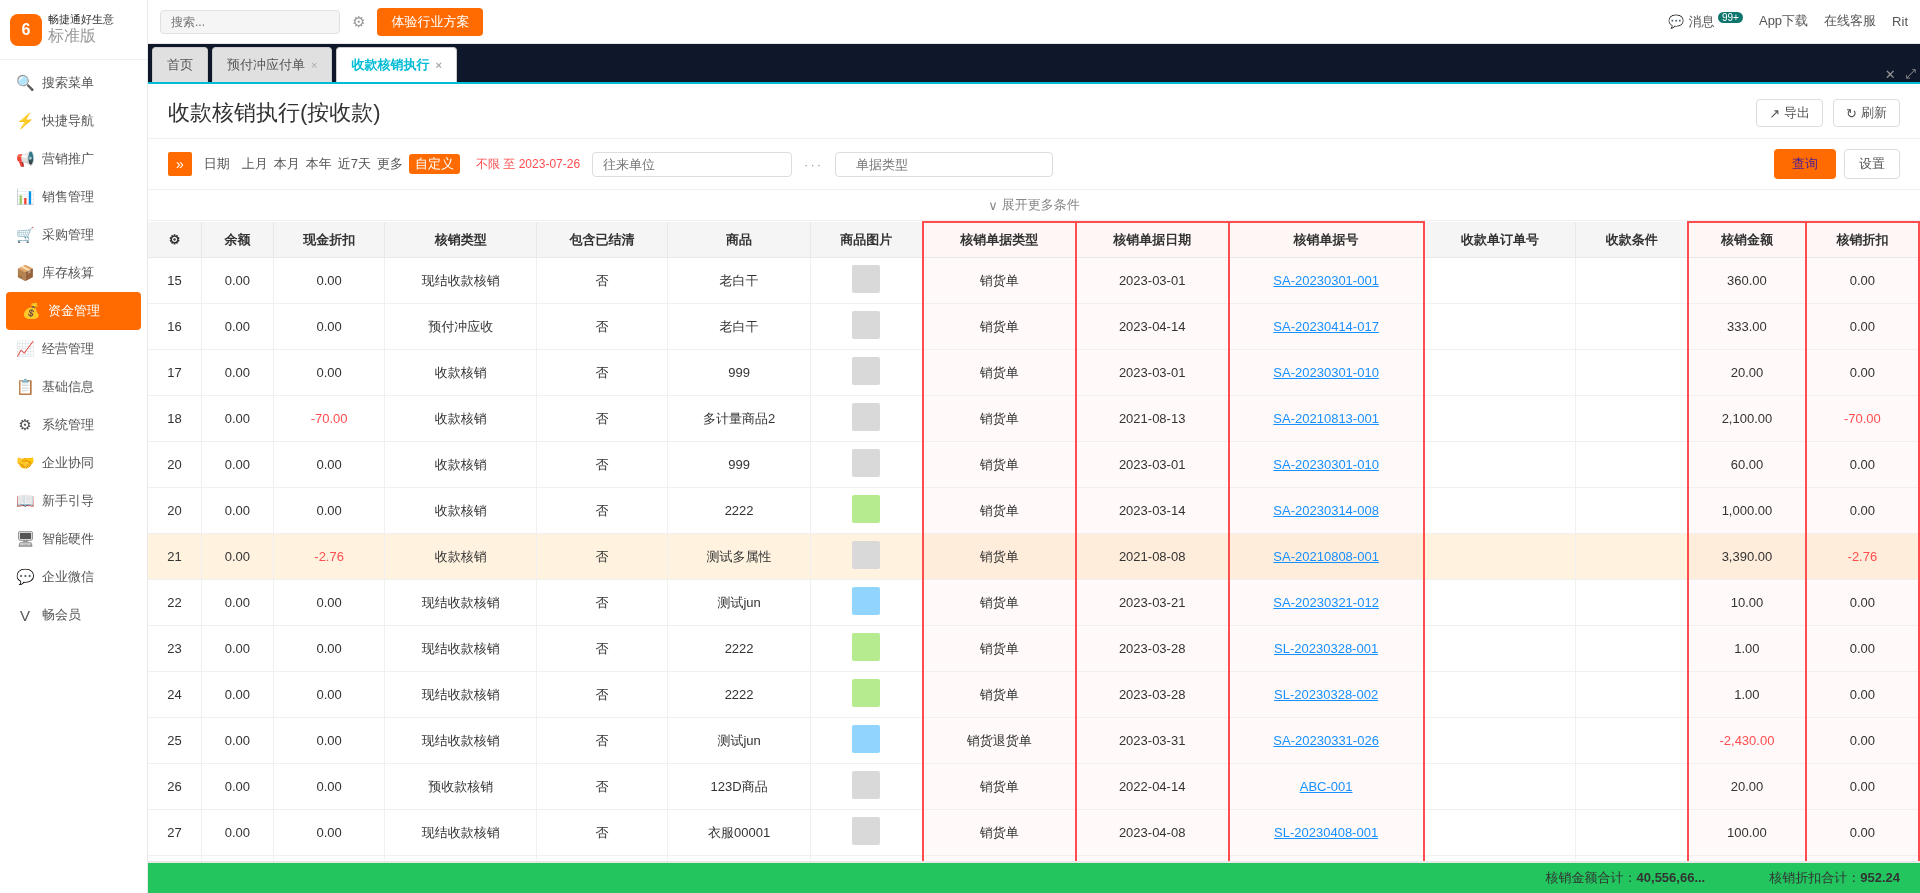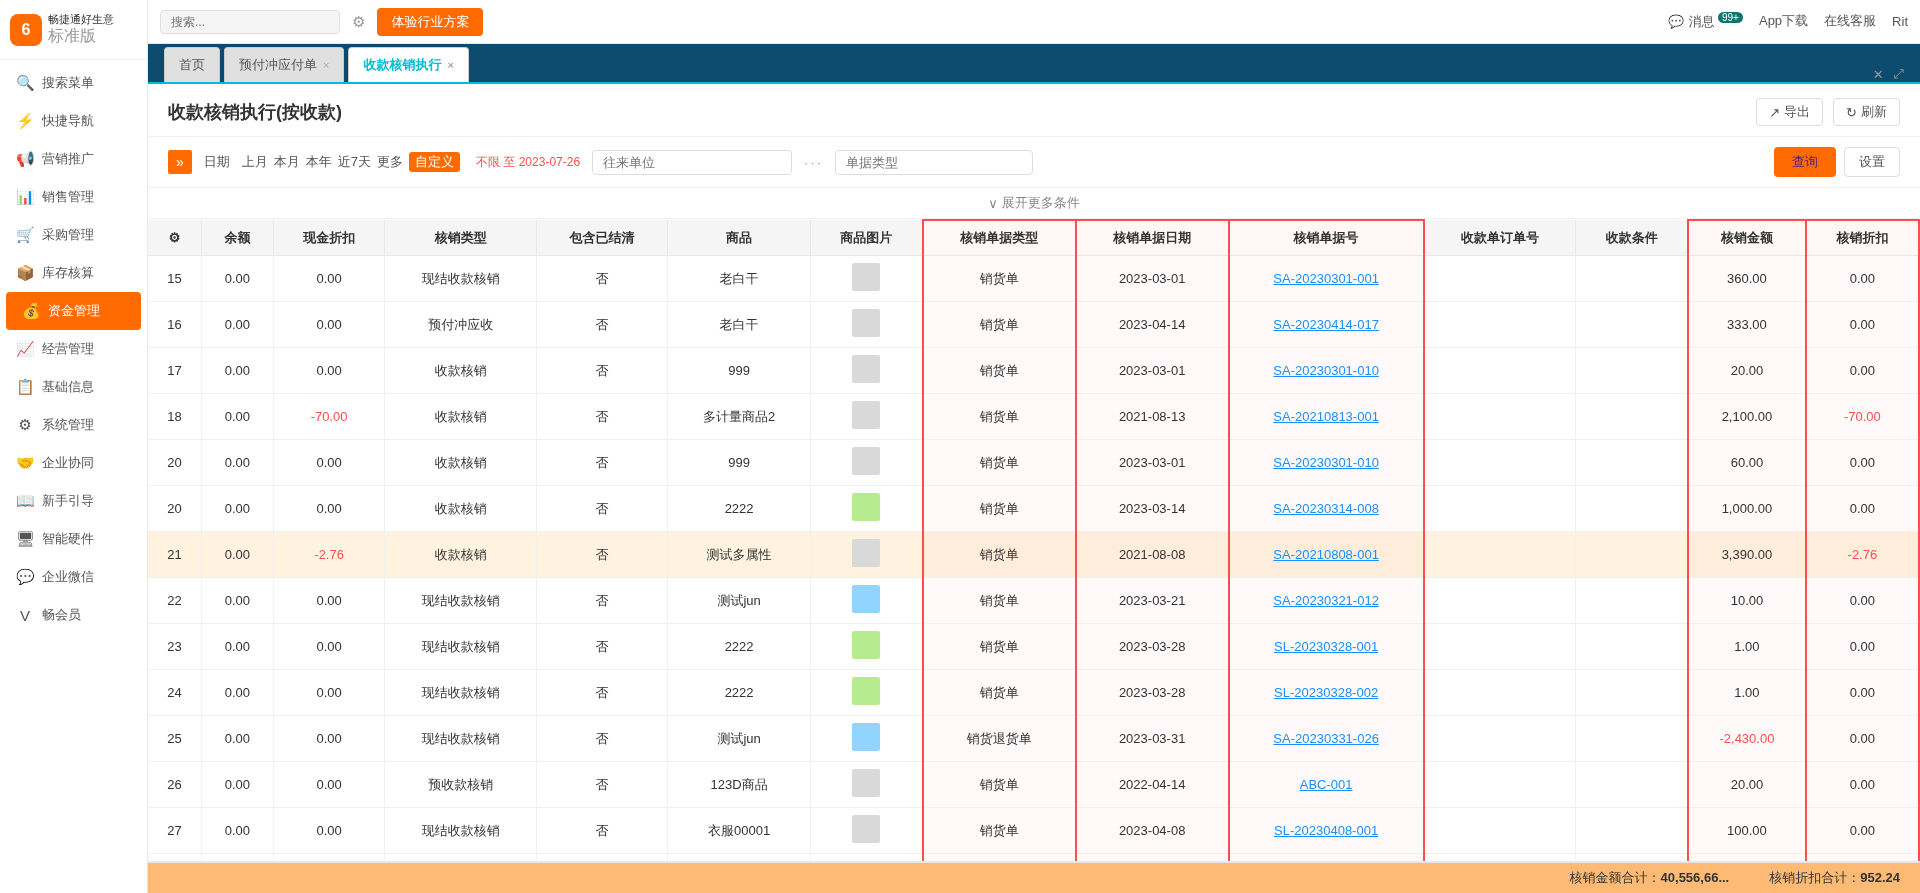--- a/index.html
+++ b/index.html
@@ -84,24 +84,24 @@
       font-size: 10px;
       border-radius: 10px;
       padding: 0 4px;
       vertical-align: super;
     }
     .gear-icon { color: #999; cursor: pointer; font-size: 15px; }
 
     
     .tabbar {
       height: 40px;
-      background: #0c4a6e;
+      background: #0f172a;
       display: flex;
       align-items: flex-end;
-      padding: 0 16px;
+      padding: 0 4px;
       border-bottom: 2px solid #00bcd4;
     }
     .tab {
       padding: 8px 14px;
       border-radius: 4px 4px 0 0;
       cursor: pointer;
       color: #555;
       font-size: 13px;
       display: flex; align-items: center; gap: 6px;
       background: #e0e0e0;
@@ -118,21 +118,21 @@
     .tabbar-actions { margin-left: auto; display: flex; align-items: center; gap: 8px; color: #999; font-size: 15px; }
 
     
     .page-content { flex: 1; overflow: hidden; display: flex; flex-direction: column; background: #f5f5f5; }
     .page-header {
       background: #fff;
       padding: 14px 20px 10px;
       display: flex; align-items: center; justify-content: space-between;
       border-bottom: 1px solid #f0f0f0;
     }
-    .page-title { font-size: 18px; font-weight: bold; color: #333; }
+    .page-title { font-size: 22px; font-weight: normal; color: #333; }
     .header-actions { display: flex; gap: 10px; }
     .btn-outline {
       border: 1px solid #ddd;
       background: #fff;
       padding: 4px 12px;
       border-radius: 4px;
       cursor: pointer;
       color: #555;
       font-size: 13px;
       display: flex; align-items: center; gap: 4px;
@@ -167,21 +167,21 @@
       border-radius: 4px;
       padding: 4px 10px;
       min-width: 200px;
       color: #999;
       font-size: 13px;
     }
     .filter-dots { color: #999; letter-spacing: 2px; }
     .filter-select {
       border: 1px solid #ddd;
       border-radius: 4px;
-      padding: 4px 10px;
+      padding: 4px 20px;
       min-width: 180px;
       color: #999;
       font-size: 13px;
     }
     .btn-query {
       background: #ff6b00;
       color: #4c1d95;
       border: none;
       padding: 6px 18px;
       border-radius: 4px;
@@ -234,27 +234,27 @@
       color: #333;
       text-align: center;
       white-space: nowrap;
     }
     tbody tr.highlighted { background: #fff3e0; }
     .link-text { color: #1890ff; cursor: pointer; text-decoration: underline; }
     .red-text { color: #ff4d4f; }
 
     
     .table-footer {
-      background: #fdba74;
+      background: #22c55e;
       border-top: 2px solid #e8e8e8;
       padding: 6px 20px;
       display: flex;
       align-items: center;
       justify-content: flex-end;
-      gap: 40px;
+      gap: 64px;
       font-size: 13px;
       color: #333;
     }
 
     .img-placeholder {
       width: 28px; height: 28px;
       background: #e0e0e0;
       border-radius: 2px;
       display: inline-block;
     }

